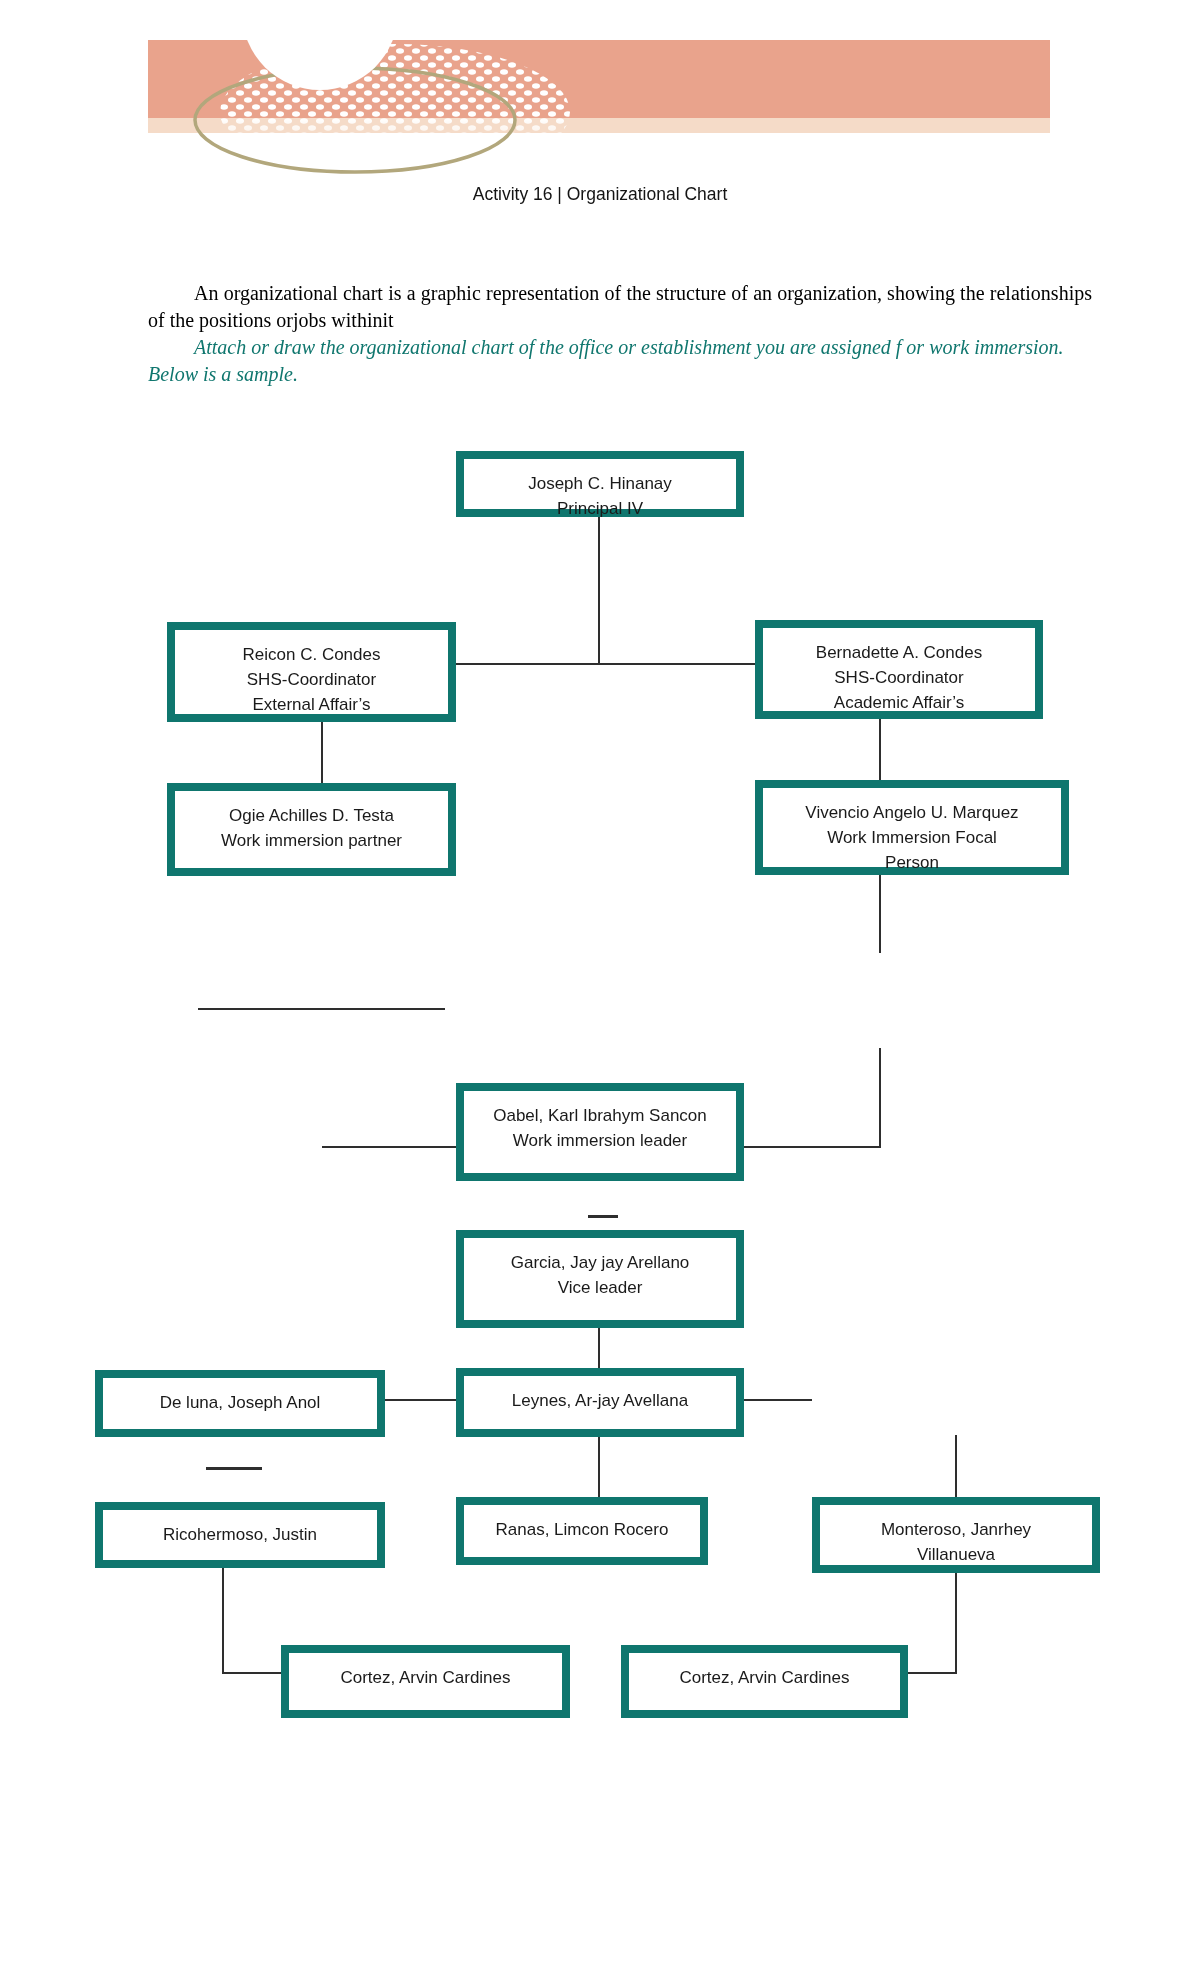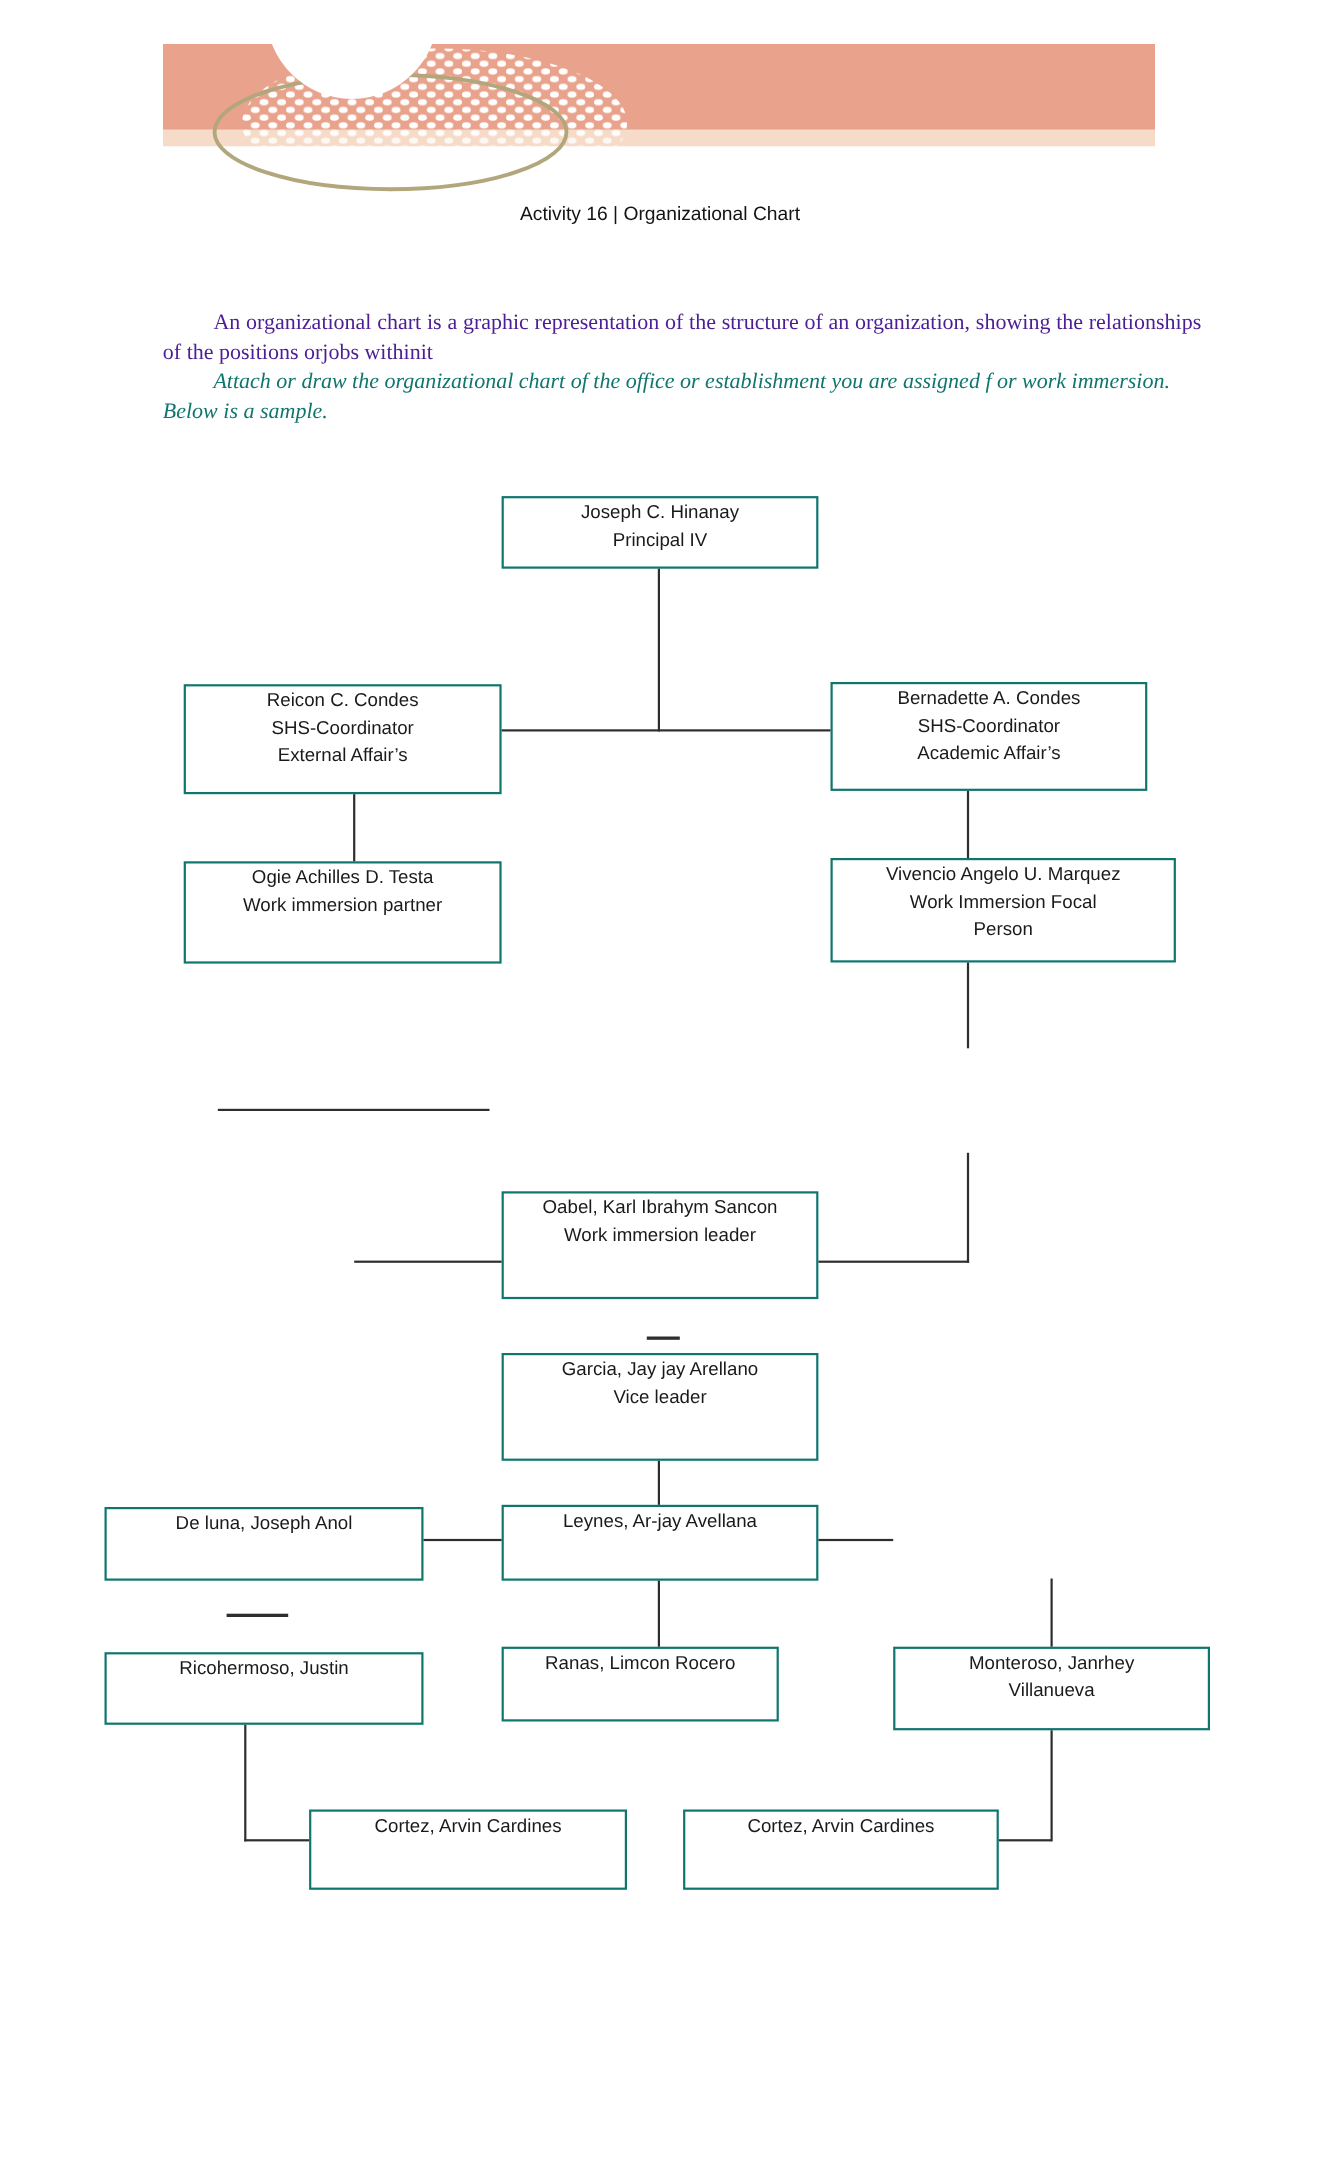--- a/index.html
+++ b/index.html
@@ -2,26 +2,26 @@
 <html><head>
 <meta charset="utf-8">
 <style>
   html,body{margin:0;padding:0;background:#fff;}
   .page{position:relative;width:1200px;height:1976px;background:#ffffff;overflow:hidden;
         font-family:"Liberation Sans",sans-serif;}
   .banner-svg{position:absolute;left:148px;top:40px;}
   .doc-title{position:absolute;left:0;top:183px;width:1200px;text-align:center;
              font:400 17.5px/22px "Liberation Sans",sans-serif;color:#141414;}
   .intro{position:absolute;left:148px;top:280px;width:944px;}
-  .intro p{margin:0;font:20px/27px "Liberation Serif",serif;color:#4c1d95;text-indent:46px;}
+  .intro p{margin:0;font:20px/27px "Liberation Serif",serif;color:#000000;text-indent:46px;}
   .intro p.p1{text-align:justify;}
   .intro p.p2{font-style:italic;color:#0f766e;}
-  .node{position:absolute;box-sizing:border-box;border:2px solid #0f766e;background:#fff;
+  .node{position:absolute;box-sizing:border-box;border:8px solid #0f766e;background:#fff;
         text-align:center;font:17px/25px "Liberation Sans",sans-serif;color:#1a1a1a;
-        padding-top:0;white-space:pre-line;}
+        padding-top:12px;white-space:pre-line;}
   .ln{position:absolute;background:#2e2e2e;}
 </style>
 </head>
 <body>
 
 <div class="page">
 
   <svg class="banner-svg" width="902" height="140" viewBox="0 0 902 140">
     <defs>
       <pattern id="dots" width="16" height="14" patternUnits="userSpaceOnUse">

